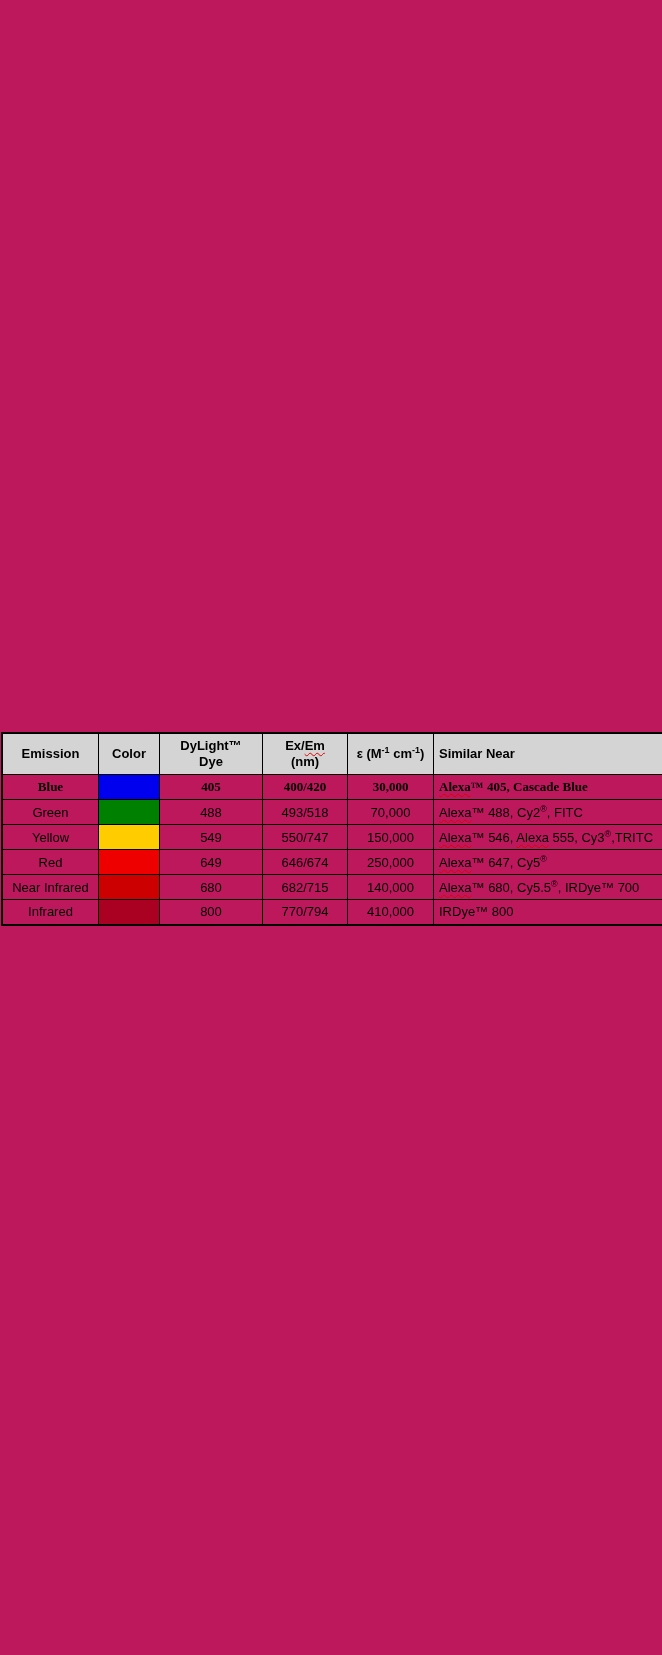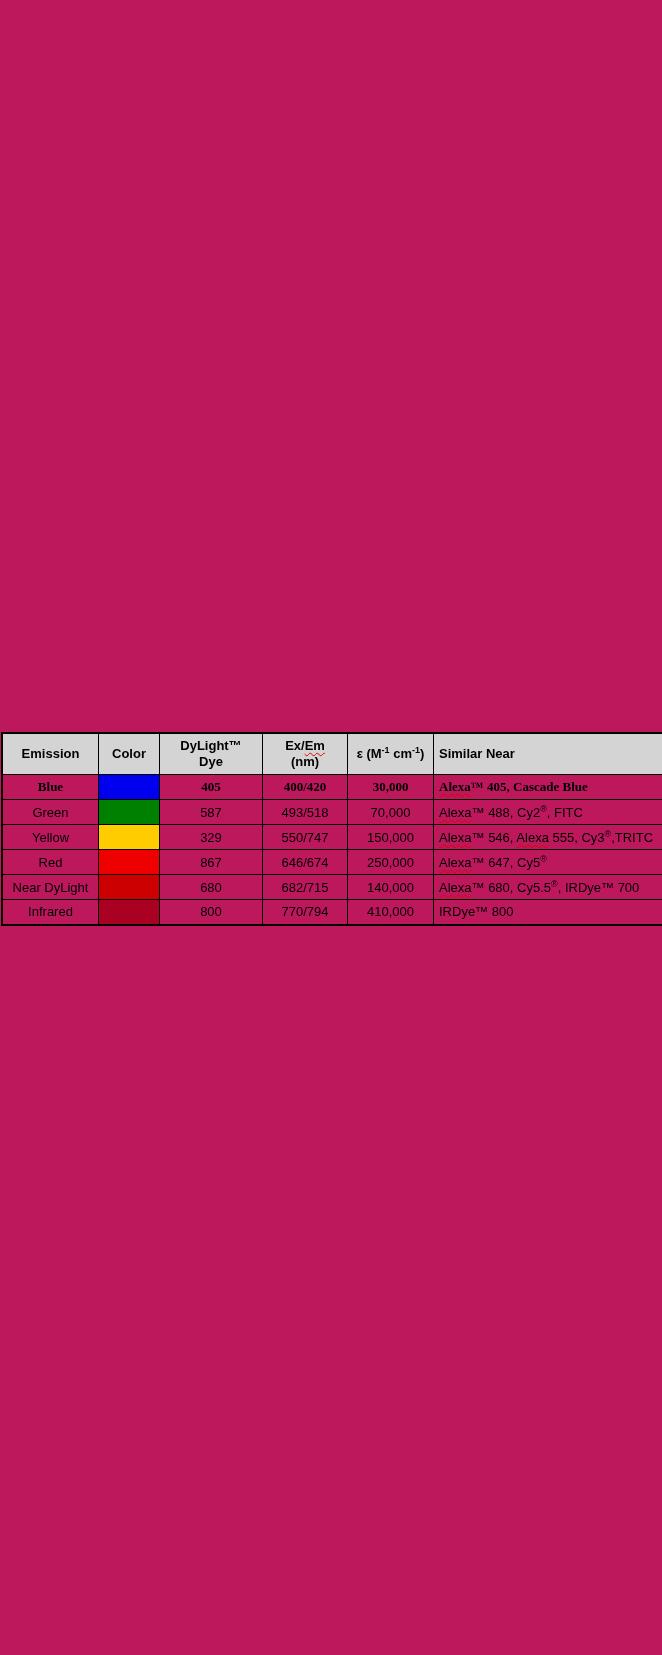--- a/index.html
+++ b/index.html
@@ -91,43 +91,43 @@
           <td>Blue</td>
           <td style="background: rgb(0, 0, 238);"></td>
           <td>405</td>
           <td>400/420</td>
           <td>30,000</td>
           <td class="left"><span class="wavy">Alexa</span><span>™ 405, Cascade Blue</span></td>
         </tr>
         <tr>
           <td>Green</td>
           <td style="background: rgb(0, 128, 0);"></td>
-          <td>587</td>
+          <td>488</td>
           <td>493/518</td>
           <td>70,000</td>
           <td class="left"><span class="wavy">Alexa</span><span>™ 488, Cy2</span><sup>®</sup><span>, FITC</span></td>
         </tr>
         <tr>
           <td>Yellow</td>
           <td style="background: rgb(255, 204, 0);"></td>
-          <td>329</td>
+          <td>549</td>
           <td>550/747</td>
           <td>150,000</td>
           <td class="left"><span class="wavy">Alexa</span><span>™ 546, </span><span class="wavy">Alexa</span><span> 555, Cy3</span><sup>®</sup><span>,TRITC</span></td>
         </tr>
         <tr>
           <td>Red</td>
           <td style="background: rgb(238, 0, 0);"></td>
-          <td>867</td>
+          <td>649</td>
           <td>646/674</td>
           <td>250,000</td>
           <td class="left"><span class="wavy">Alexa</span><span>™ 647, Cy5</span><sup>®</sup></td>
         </tr>
         <tr>
-          <td>Near DyLight</td>
+          <td>Near Infrared</td>
           <td style="background: rgb(204, 0, 0);"></td>
           <td>680</td>
           <td>682/715</td>
           <td>140,000</td>
           <td class="left"><span class="wavy">Alexa</span><span>™ 680, Cy5.5</span><sup>®</sup><span>, IRDye™ 700</span></td>
         </tr>
         <tr>
           <td>Infrared</td>
           <td style="background: rgb(170, 0, 34);"></td>
           <td>800</td>

